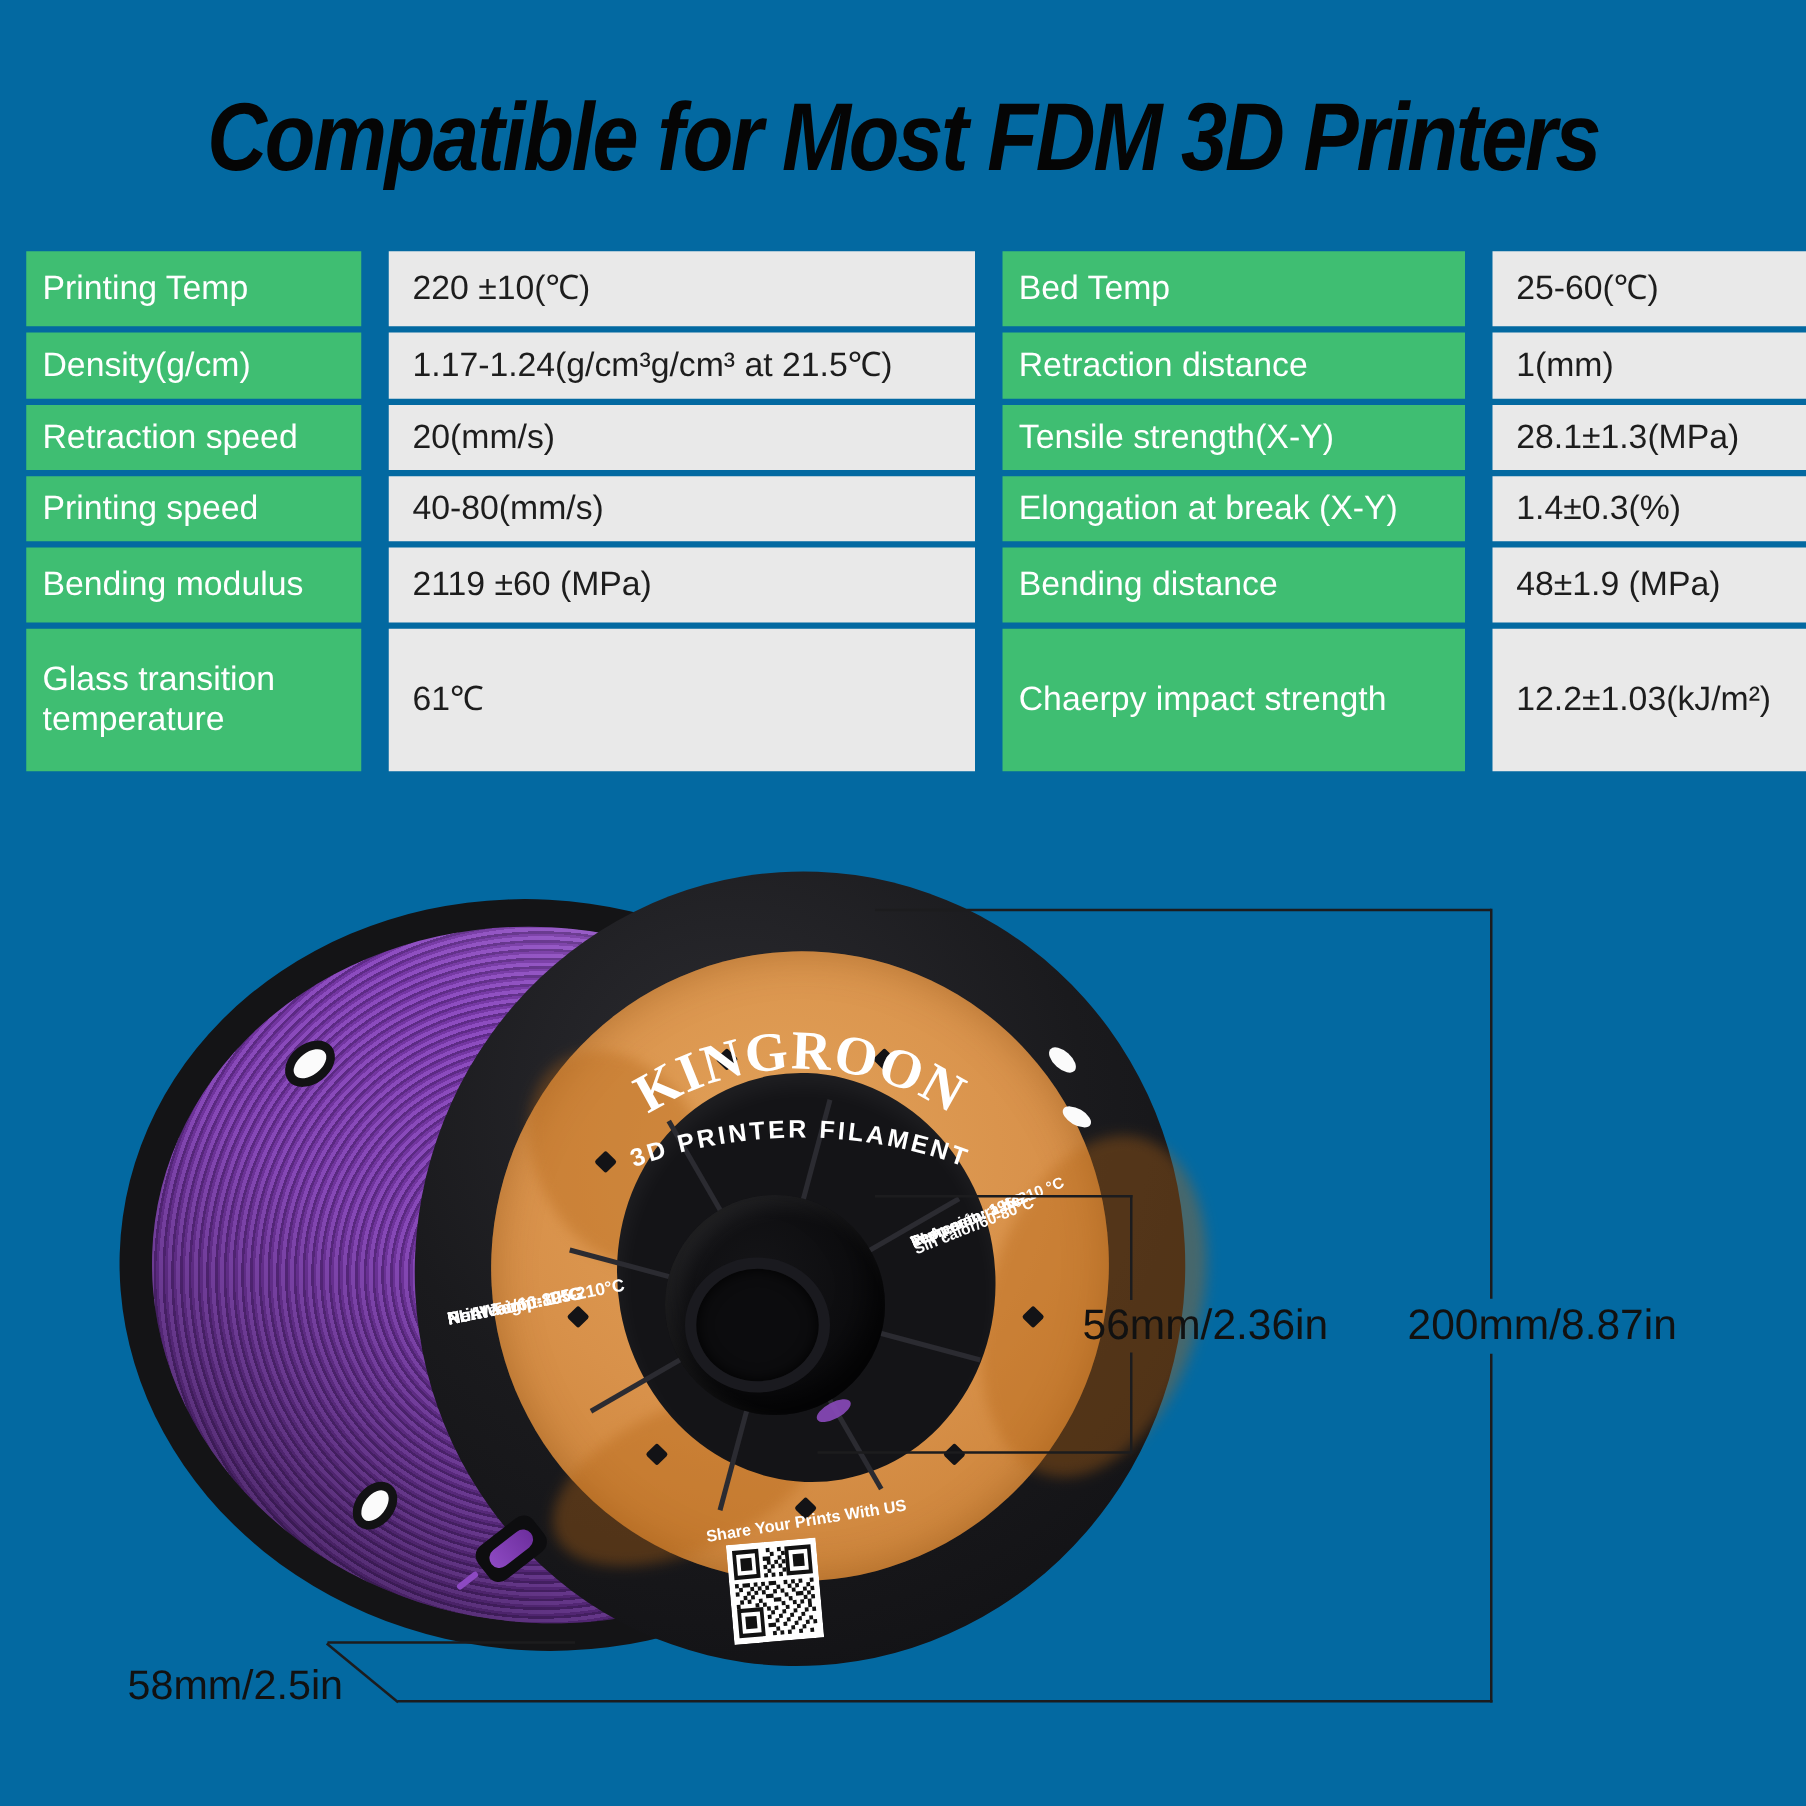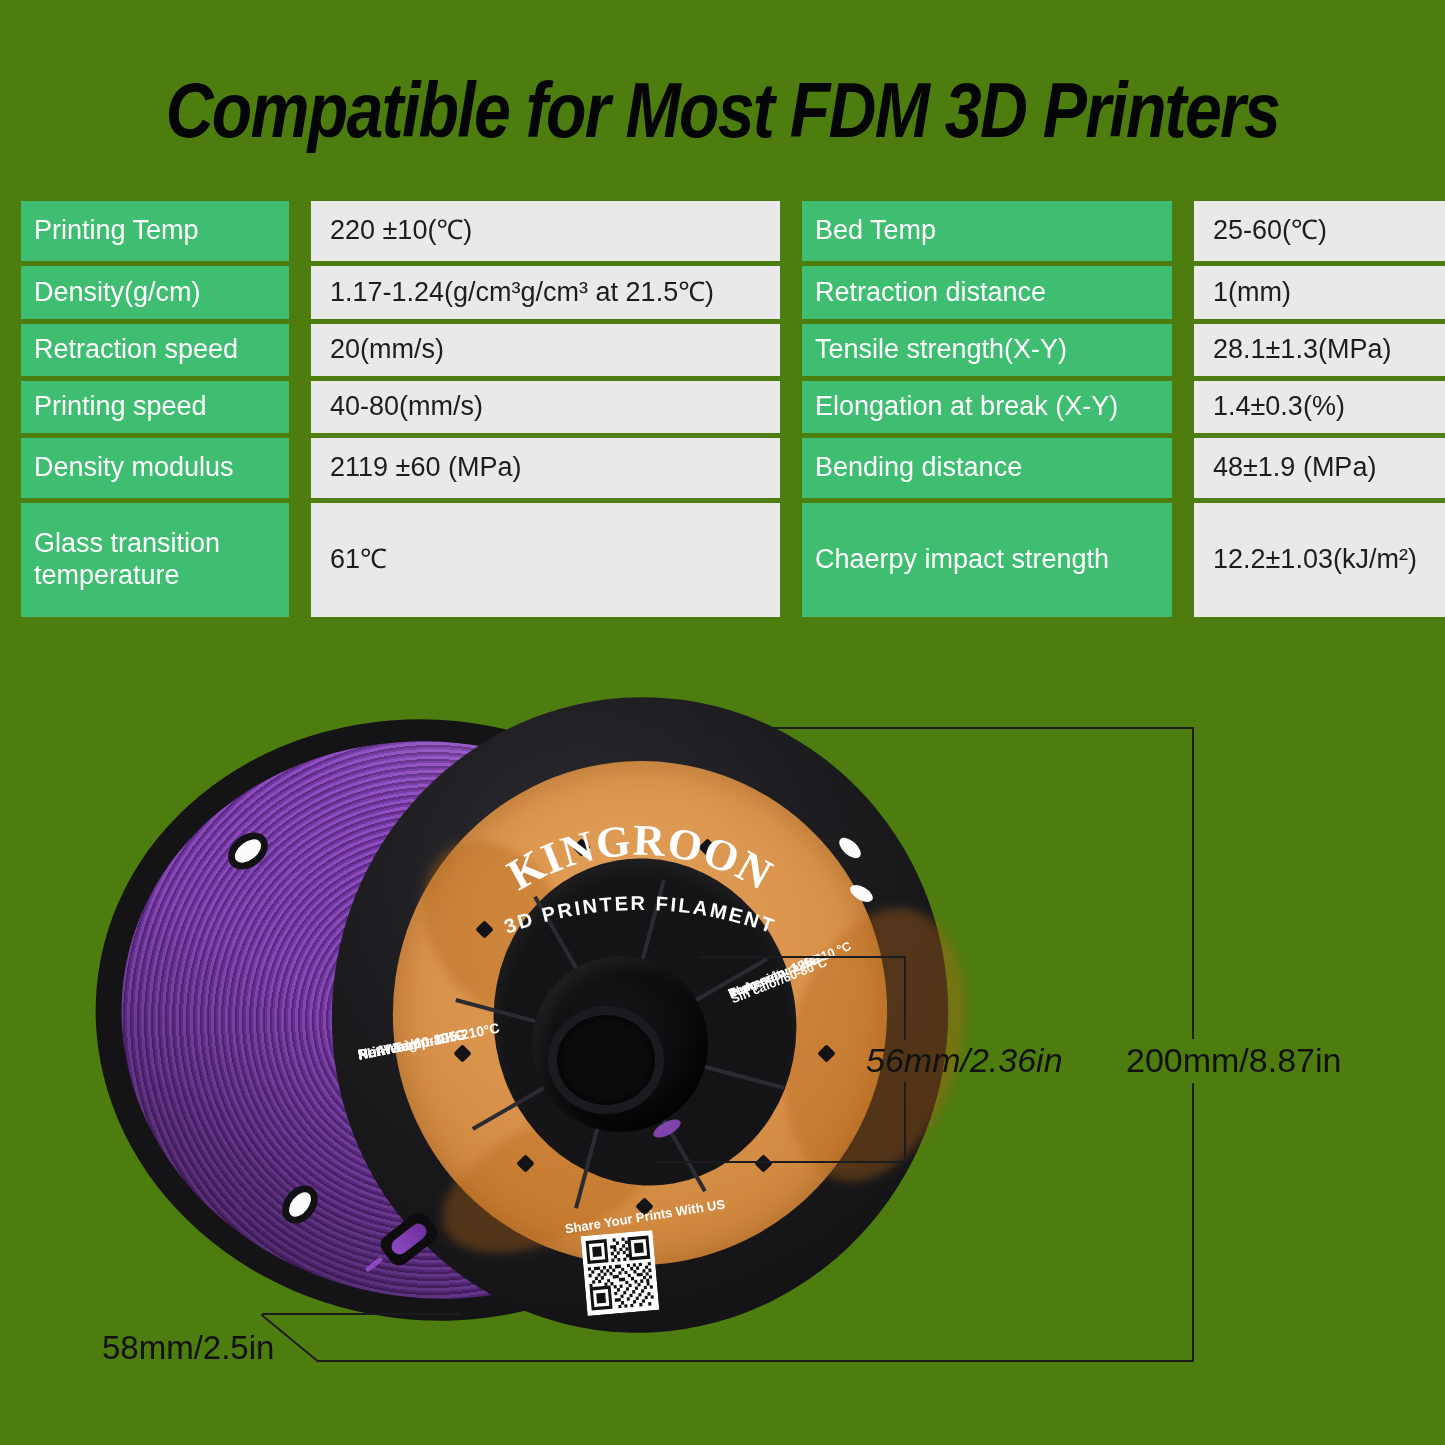--- a/index.html
+++ b/index.html
@@ -1,16 +1,16 @@
 <!DOCTYPE html>
 <html><head>
 <meta charset="utf-8">
 <style>
   html,body{margin:0;padding:0;background:#fff;}
-  .page{position:relative;width:1445px;height:1445px;background:#4d7c0f;overflow:hidden;
+  .page{position:relative;width:1445px;height:1445px;background:#0369a1;overflow:hidden;
         font-family:"Liberation Sans",sans-serif;}
 
   
   .title{position:absolute;top:66px;left:0;width:100%;text-align:center;
          font-size:77px;font-weight:bold;font-style:italic;color:#050505;
          letter-spacing:-2px;transform:scaleX(.86);white-space:nowrap;}
 
   
   .spec-table{position:absolute;left:21px;top:201px;
               display:grid;grid-template-columns:268px 469px 370px 276px;
@@ -99,21 +99,21 @@
     <div class="cell lab">Retraction speed</div>
     <div class="cell val">20(mm/s)</div>
     <div class="cell lab">Tensile strength(X-Y)</div>
     <div class="cell val">28.1±1.3(MPa)</div>
 
     <div class="cell lab">Printing speed</div>
     <div class="cell val">40-80(mm/s)</div>
     <div class="cell lab">Elongation at break (X-Y)</div>
     <div class="cell val">1.4±0.3(%)</div>
 
-    <div class="cell lab">Density modulus</div>
+    <div class="cell lab">Bending modulus</div>
     <div class="cell val">2119 ±60 (MPa)</div>
     <div class="cell lab">Bending distance</div>
     <div class="cell val">48±1.9 (MPa)</div>
 
     <div class="cell lab">Glass transition temperature</div>
     <div class="cell val">61℃</div>
     <div class="cell lab">Chaerpy impact strength</div>
     <div class="cell val">12.2±1.03(kJ/m²)</div>
   </div>
 
@@ -215,17 +215,17 @@
   <div class="dline" style="left:1192px;top:1083px;width:2px;height:279px;"></div>
   <div class="dline" style="left:318px;top:1360px;width:876px;height:2px;"></div>
   <div class="dline" style="left:262px;top:1313px;width:198px;height:2px;"></div>
   <div class="dline" style="left:262px;top:1314px;width:74px;height:2px;transform-origin:0 0;transform:rotate(39.5deg);"></div>
 
   <div class="dline" style="left:700px;top:956px;width:206px;height:2px;"></div>
   <div class="dline" style="left:904px;top:956px;width:2px;height:84px;"></div>
   <div class="dline" style="left:904px;top:1082px;width:2px;height:81px;"></div>
   <div class="dline" style="left:654px;top:1161px;width:252px;height:2px;"></div>
 
-  <div class="dlabel" style="left:866px;top:1041px;font-style:italic;">56mm/2.36in</div>
+  <div class="dlabel" style="left:866px;top:1041px;">56mm/2.36in</div>
   <div class="dlabel" style="left:1126px;top:1041px;">200mm/8.87in</div>
   <div class="dlabel" style="left:102px;top:1329px;font-size:33px;">58mm/2.5in</div>
 
 </div>
 
 </body></html>

